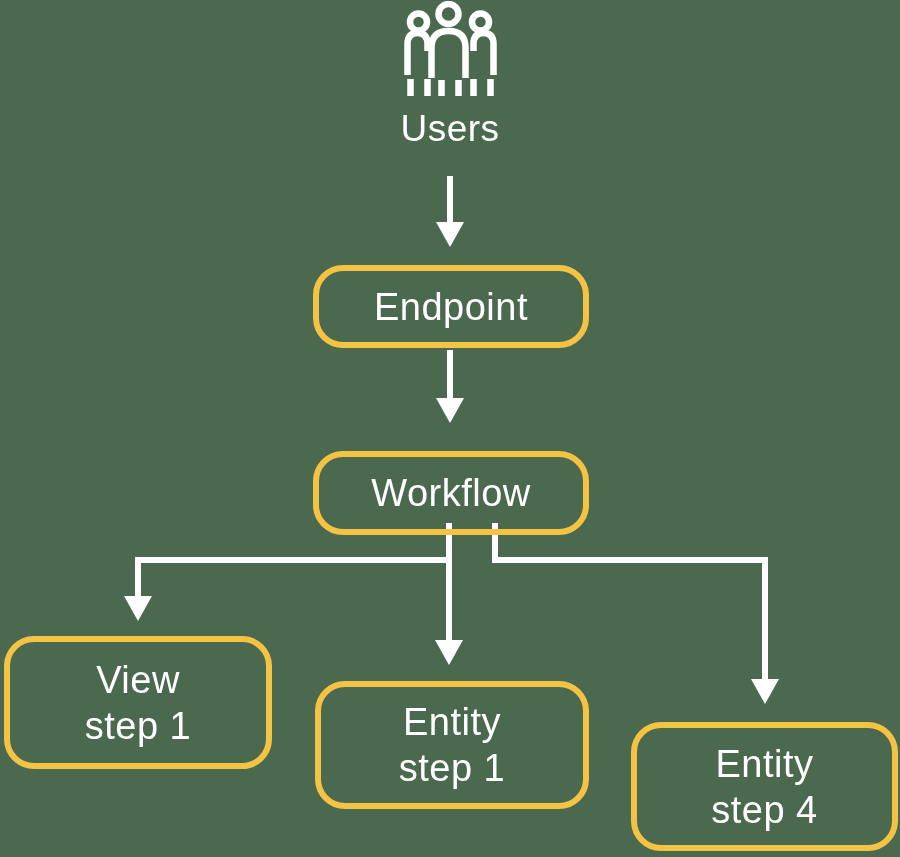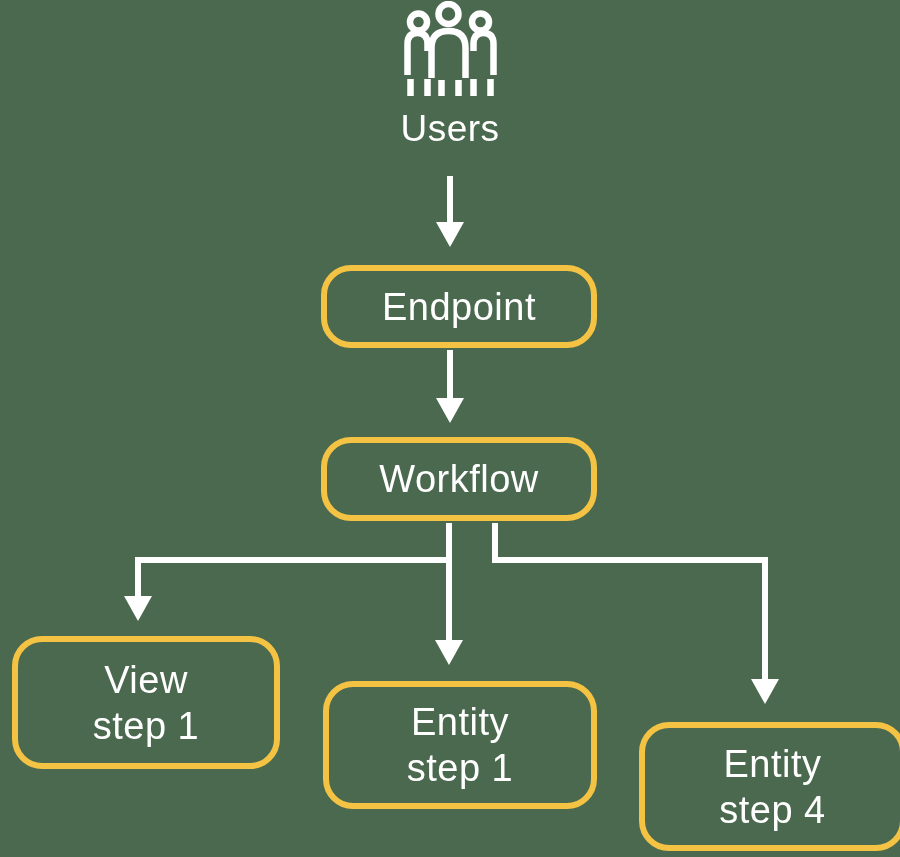--- a/index.html
+++ b/index.html
@@ -28,25 +28,24 @@
     color:var(--text);
     display:flex;
     flex-direction:column;
     align-items:center;
     justify-content:center;
     text-align:center;
     font-size:38px;
     line-height:46px;
     letter-spacing:0.5px;
     background:transparent;
-    margin-left:8px;
   }
   .node span{display:block;}
   #node-endpoint{left:313px;top:265px;width:276px;height:83px;}
-  #node-workflow{left:313px;top:437px;width:276px;height:84px;}
+  #node-workflow{left:313px;top:451px;width:276px;height:84px;}
   #node-view-step1{left:4px;top:636px;width:268px;height:133px;}
   #node-entity-step1{left:315px;top:681px;width:274px;height:128px;}
   #node-entity-step2{left:631px;top:722px;width:267px;height:129px;}
   .users-icon{
     position:absolute;left:402px;top:1px;width:97px;height:96px;
   }
   .users-icon *{stroke:var(--line);stroke-width:6.5;fill:none;}
   .users-label{
     position:absolute;left:350px;top:109px;width:200px;
     text-align:center;color:var(--text);

